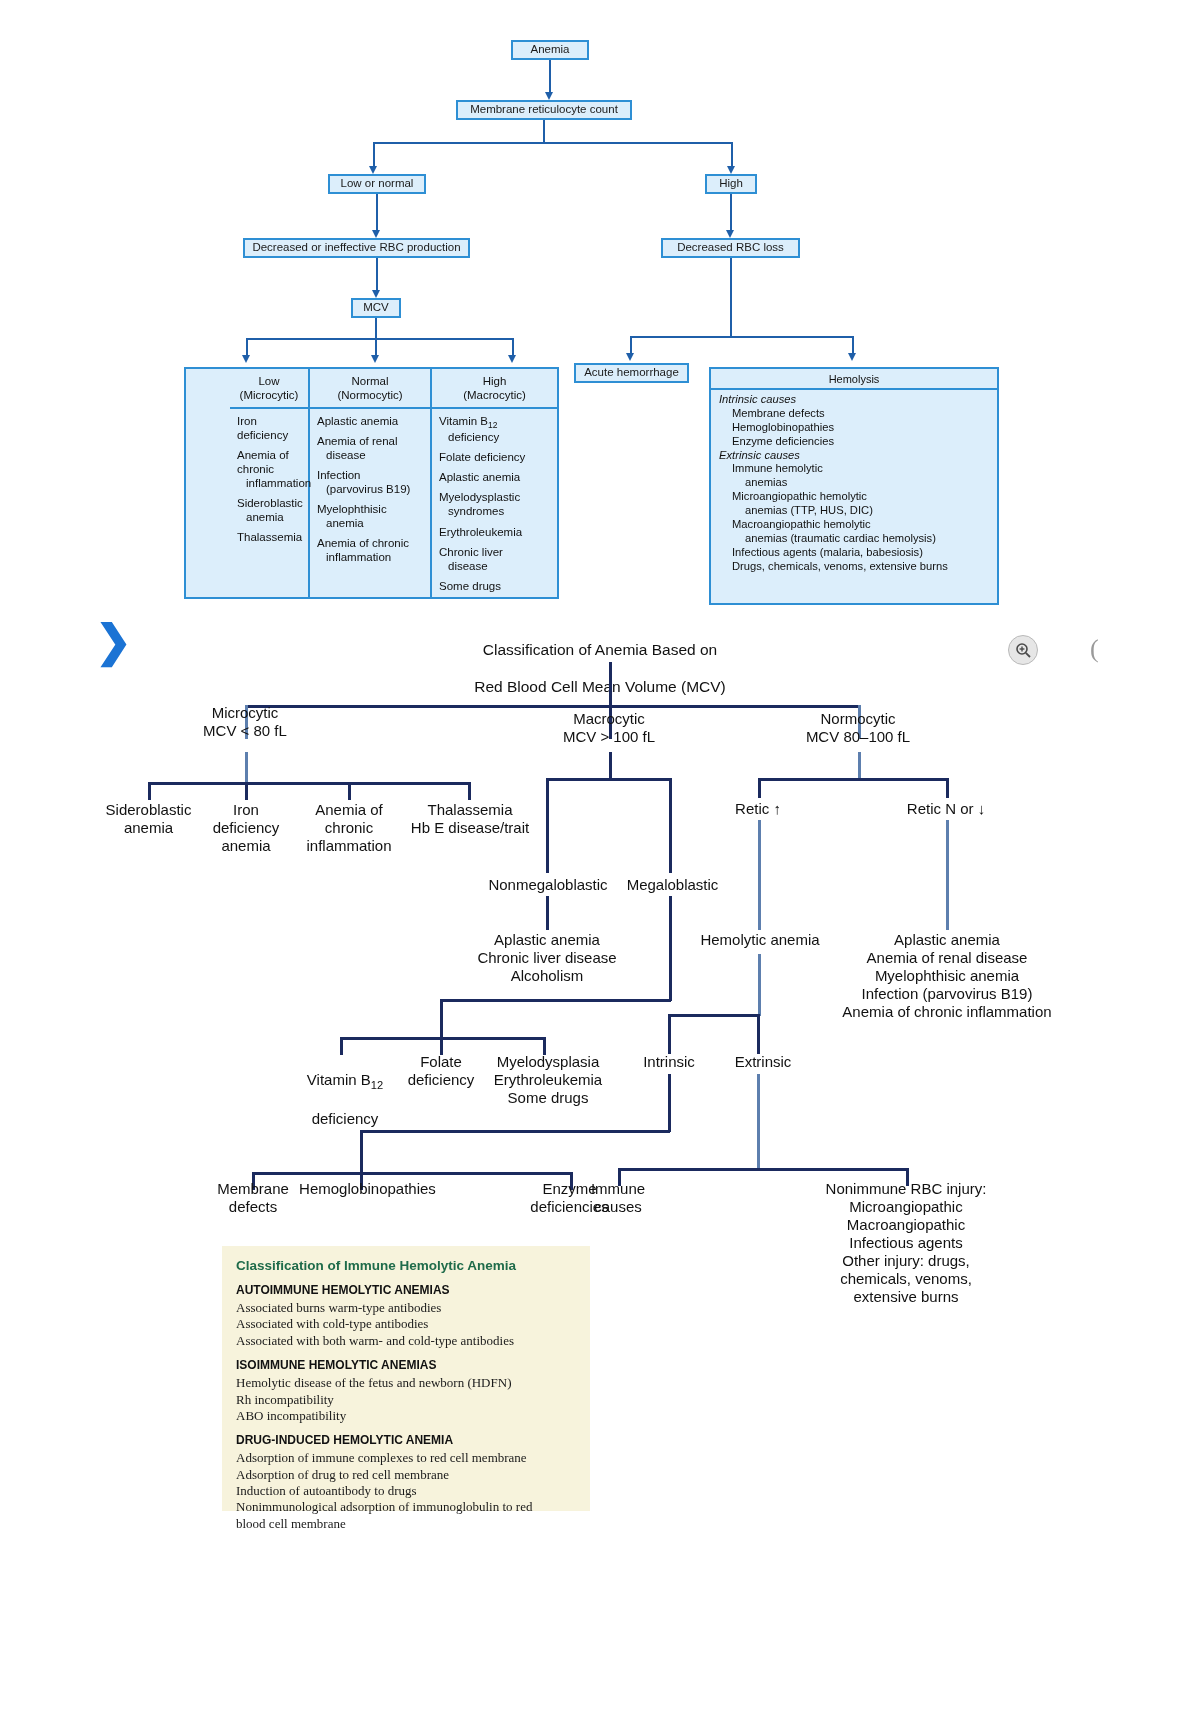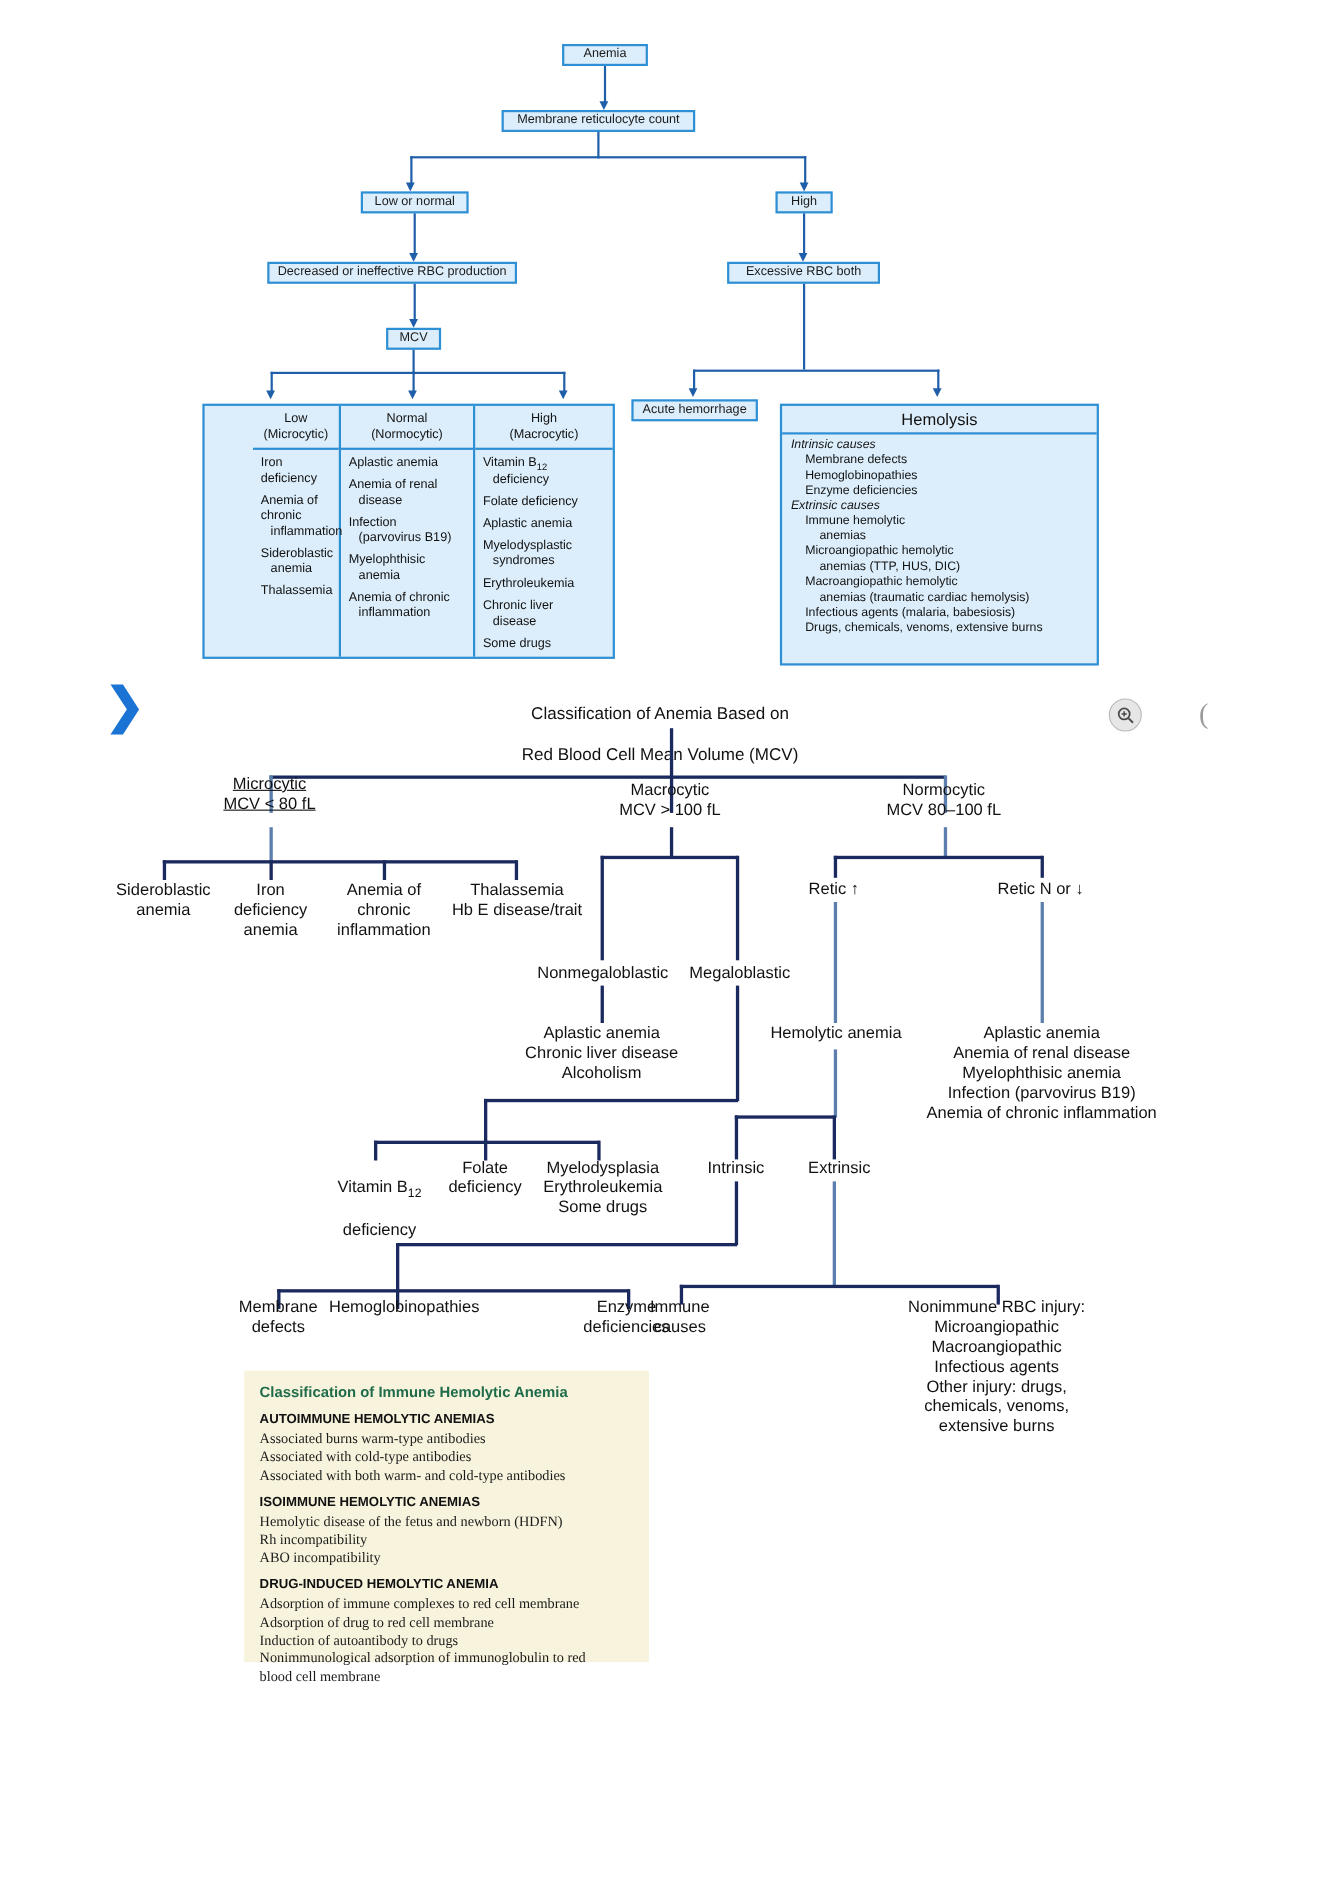--- a/index.html
+++ b/index.html
@@ -72,21 +72,21 @@
   .tbl .colbody .cont { padding-left: 9px; display: block; }
 
   
   .hemo {
     position: absolute;
     border: 2px solid #2e8fd4;
     background: #dceefb;
   }
   .hemo .hh {
     text-align: center;
-    font-size: 15px;
+    font-size: 11px;
     padding: 4px 0 3px;
     border-bottom: 2px solid #2e8fd4;
     color: #111;
   }
   .hemo .hb {
     font-size: 11.2px;
     line-height: 1.24;
     padding: 3px 6px 5px 8px;
     color: #111;
   }
@@ -188,21 +188,21 @@
 
     <div class="fbox" style="left:328px; top:174px; width:98px; height:20px;">Low or normal</div>
     <div class="fbox" style="left:705px; top:174px; width:52px; height:20px;">High</div>
 
     <div class="fline v" style="left:376px; top:194px; height:40px;"></div>
     <div class="farrow" style="left:372px; top:230px;"></div>
     <div class="fline v" style="left:730px; top:194px; height:40px;"></div>
     <div class="farrow" style="left:726px; top:230px;"></div>
 
     <div class="fbox" style="left:243px; top:238px; width:227px; height:20px;">Decreased or ineffective RBC production</div>
-    <div class="fbox" style="left:661px; top:238px; width:139px; height:20px;">Excessive RBC both</div>
+    <div class="fbox" style="left:661px; top:238px; width:139px; height:20px;">Decreased RBC loss</div>
 
     <div class="fline v" style="left:376px; top:258px; height:36px;"></div>
     <div class="farrow" style="left:372px; top:290px;"></div>
 
     <div class="fbox" style="left:351px; top:298px; width:50px; height:20px;">MCV</div>
 
     <div class="fline v" style="left:375px; top:318px; height:22px;"></div>
     <div class="fline h" style="left:246px; top:338px; width:268px;"></div>
     <div class="fline v" style="left:246px; top:338px; height:20px;"></div>
     <div class="fline v" style="left:375px; top:338px; height:20px;"></div>
@@ -303,21 +303,21 @@
       <div>Classification of Anemia Based on</div>
       <div>Red Blood Cell Mean Volume (MCV)</div>
     </div>
 
     <div class="tline v" style="left:609px; top:662px; height:45px;"></div>
     <div class="tline h" style="left:245px; top:705px; width:615px;"></div>
     <div class="tline v lt" style="left:245px; top:705px; height:34px;"></div>
     <div class="tline v" style="left:609px; top:705px; height:34px;"></div>
     <div class="tline v lt" style="left:858px; top:705px; height:34px;"></div>
 
-    <div class="tlabel" style="left:165px; top:704px; width:160px;text-decoration:underline;">Microcytic
+    <div class="tlabel" style="left:165px; top:704px; width:160px;">Microcytic
 MCV &lt; 80 fL</div>
     <div class="tlabel" style="left:529px; top:710px; width:160px;">Macrocytic
 MCV &gt; 100 fL</div>
     <div class="tlabel" style="left:778px; top:710px; width:160px;">Normocytic
 MCV 80–100 fL</div>
 
     <div class="tline v lt" style="left:245px; top:752px; height:32px;"></div>
     <div class="tline h" style="left:148px; top:782px; width:322px;"></div>
     <div class="tline v" style="left:148px; top:782px; height:18px;"></div>
     <div class="tline v" style="left:245px; top:782px; height:18px;"></div>

